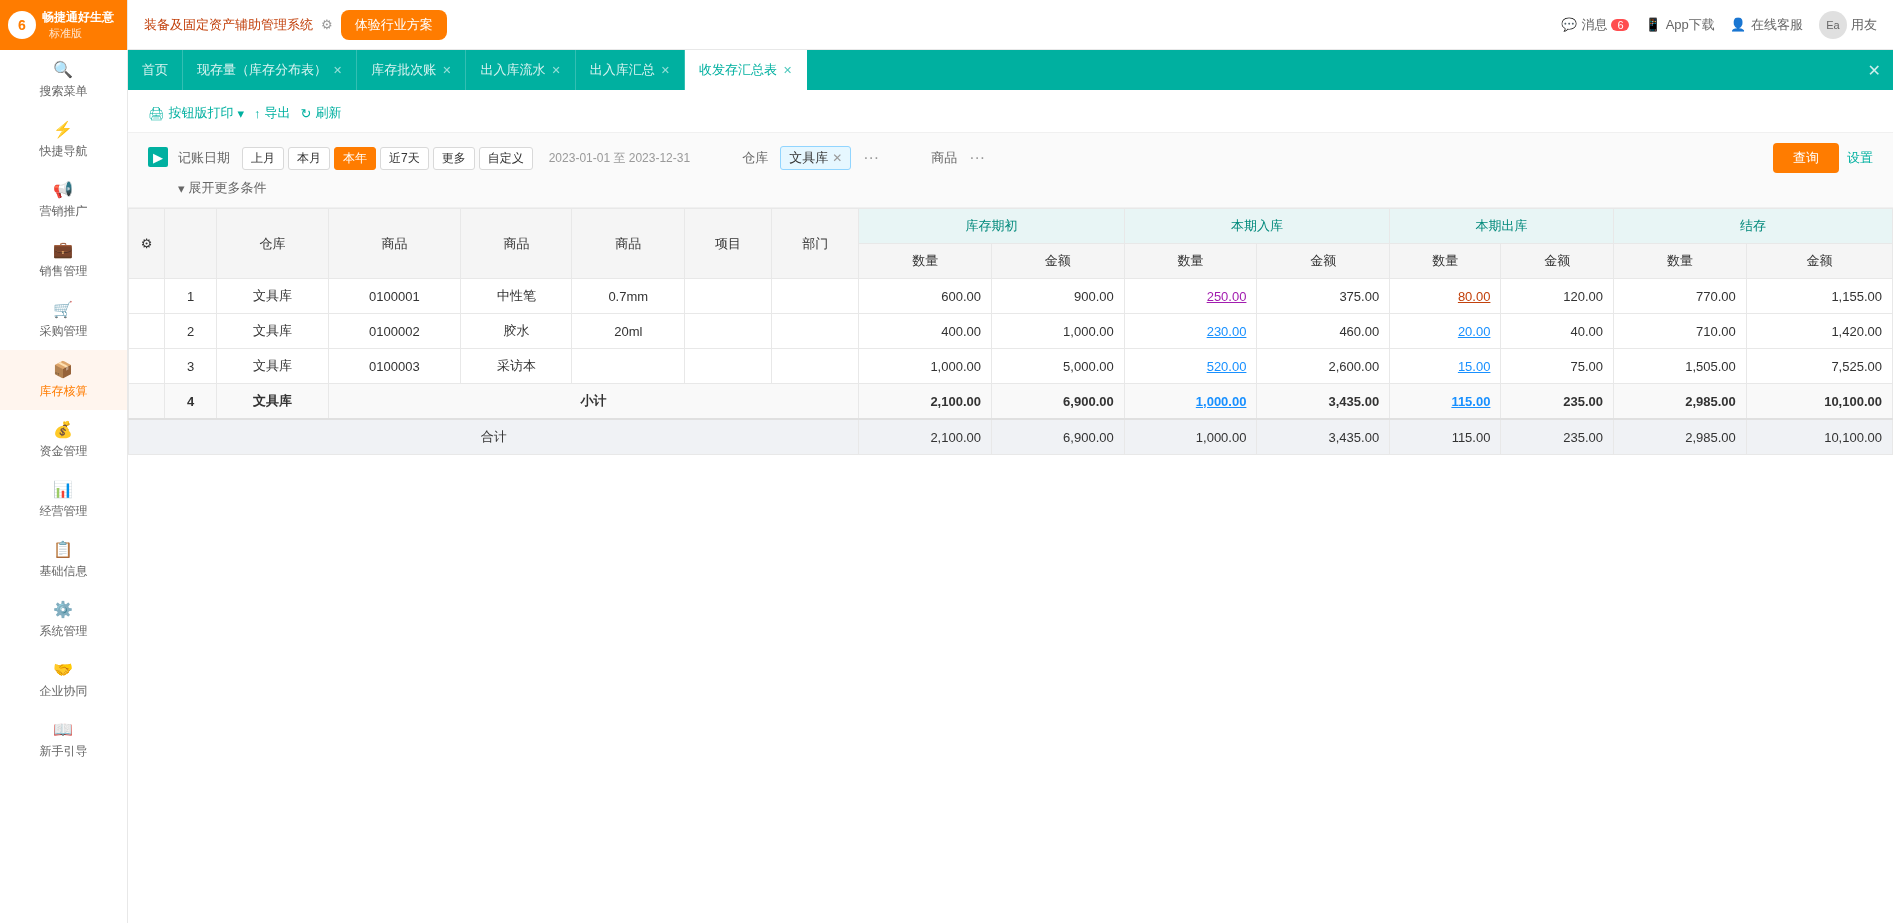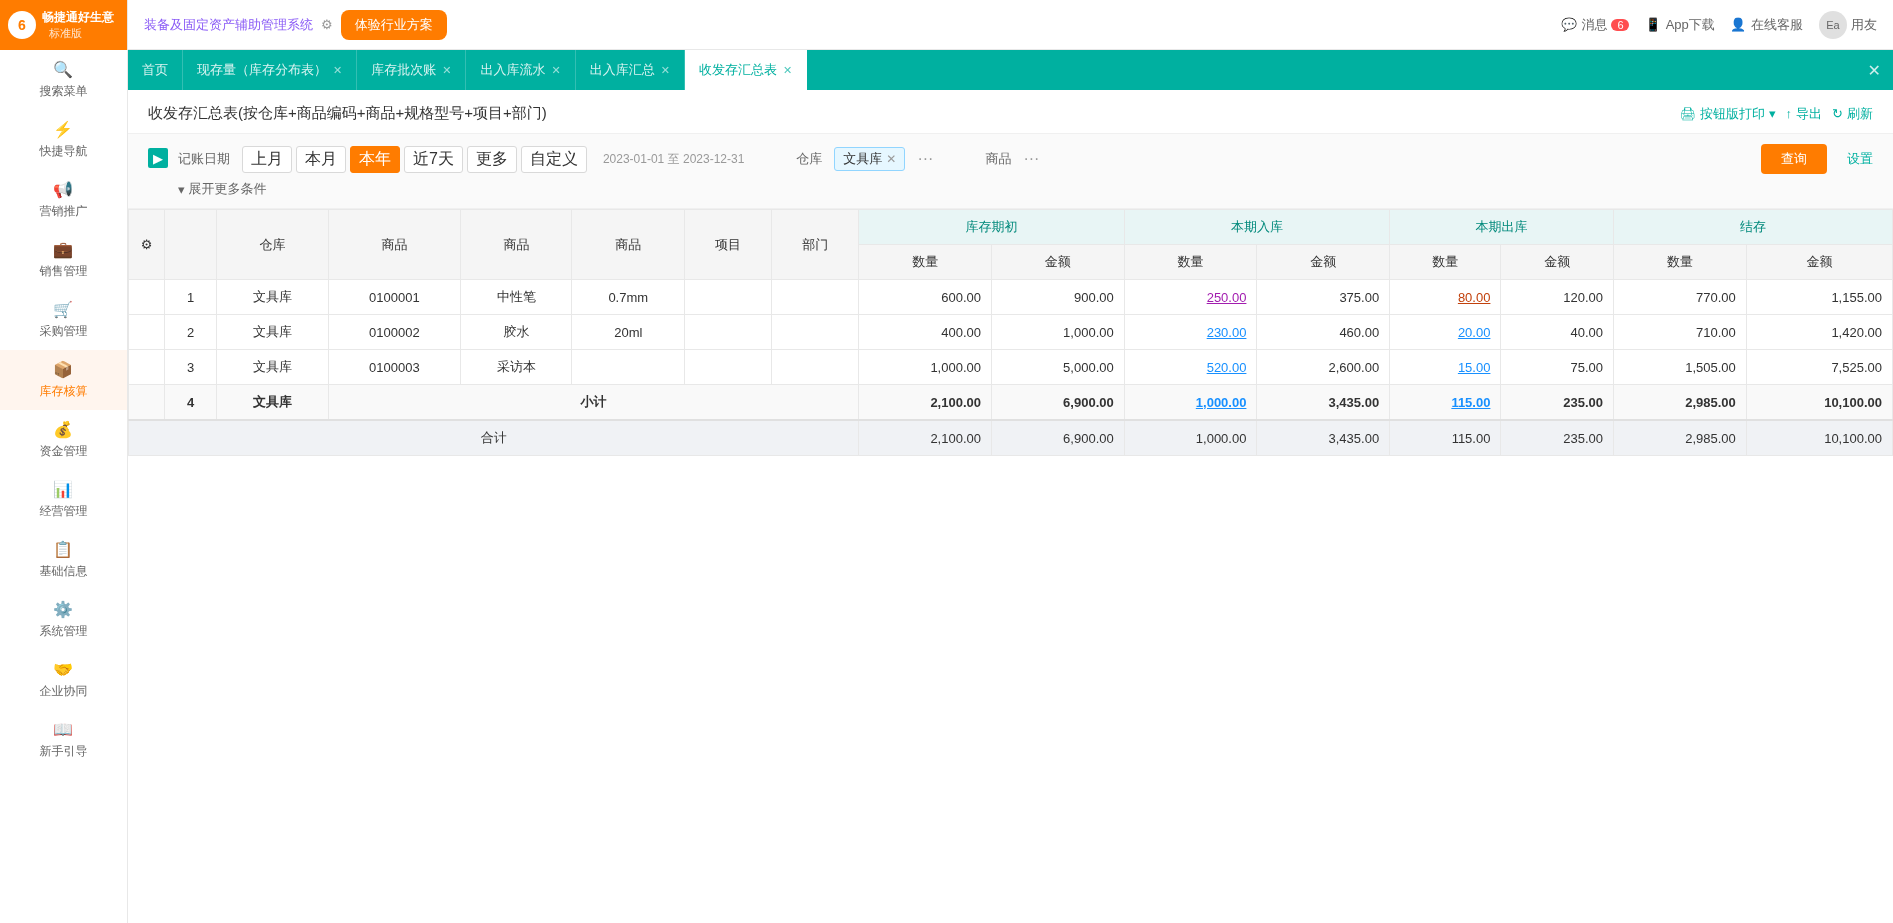--- a/index.html
+++ b/index.html
@@ -16,21 +16,21 @@
     .sidebar-item { display: flex; flex-direction: column; align-items: center; padding: 10px 4px; cursor: pointer; color: #666; font-size: 12px; gap: 4px; }
     .sidebar-item.active { background: #fff5ee; color: #ff7c00; }
     .sidebar-item .icon { font-size: 16px; }
 
     
     .main-content { flex: 1; display: flex; flex-direction: column; overflow: hidden; }
 
     
     .top-header { height: 50px; background: #fff; border-bottom: 1px solid #e8e8e8; display: flex; align-items: center; justify-content: space-between; padding: 0 16px; flex-shrink: 0; }
     .top-header-left { display: flex; align-items: center; gap: 8px; }
-    .system-title { font-size: 13px; color: #8b5cf6; }
+    .system-title { font-size: 13px; color: #c2410c; }
     .header-gear { color: #999; cursor: pointer; }
     .try-btn { background: #ff7c00; color: #fff; border: none; padding: 6px 14px; border-radius: 8px; cursor: pointer; font-size: 13px; }
     .top-header-right { display: flex; align-items: center; gap: 16px; color: #666; font-size: 13px; }
     .top-header-right .item { display: flex; align-items: center; gap: 4px; cursor: pointer; }
     .badge { background: #ff4d4f; color: #fff; border-radius: 10px; font-size: 11px; padding: 0 5px; min-width: 18px; text-align: center; }
     .user-avatar { width: 28px; height: 28px; background: #e0e0e0; border-radius: 50%; display: flex; align-items: center; justify-content: center; font-size: 11px; color: #666; }
 
     
     .tab-bar { height: 40px; background: #00b0a0; display: flex; align-items: center; padding: 0 0; flex-shrink: 0; position: relative; }
     .tab-item { display: flex; align-items: center; padding: 0 14px; height: 100%; cursor: pointer; color: rgba(255,255,255,0.85); font-size: 13px; gap: 6px; border-right: 1px solid rgba(255,255,255,0.2); }
@@ -45,21 +45,21 @@
     
     .page-header { padding: 14px 20px 10px; border-bottom: 1px solid #f0f0f0; display: flex; align-items: center; justify-content: space-between; }
     .page-title { font-size: 15px; font-weight: 500; color: #333; }
     .page-actions { display: flex; align-items: center; gap: 10px; }
     .action-btn { display: flex; align-items: center; gap: 4px; color: #00b0a0; cursor: pointer; font-size: 13px; border: none; background: none; }
 
     
     .filter-area { padding: 10px 20px; border-bottom: 1px solid #f0f0f0; background: #fafafa; }
     .filter-label { color: #666; font-size: 13px; white-space: nowrap; }
     .date-btns { display: flex; align-items: center; gap: 4px; }
-    .date-btn { padding: 2px 8px; border: 1px solid #d9d9d9; border-radius: 3px; cursor: pointer; font-size: 16px; background: #fff; color: #333; }
+    .date-btn { padding: 2px 8px; border: 1px solid #d9d9d9; border-radius: 3px; cursor: pointer; font-size: 12px; background: #fff; color: #333; }
     .date-btn.active { background: #ff7c00; color: #fff; border-color: #ff7c00; }
     .date-range { font-size: 12px; color: #999; margin-left: 4px; }
     .warehouse-tag { display: flex; align-items: center; gap: 4px; background: #e6f7ff; border: 1px solid #91d5ff; border-radius: 3px; padding: 2px 8px; font-size: 13px; color: #333; }
     .warehouse-tag .close { cursor: pointer; color: #999; font-size: 12px; }
     .dots-btn { color: #999; cursor: pointer; font-size: 16px; }
     .expand-more { display: flex; align-items: center; gap: 4px; color: #666; cursor: pointer; font-size: 13px; margin-top: 6px; }
     .query-btn { background: #ff7c00; color: #fff; border: none; padding: 6px 20px; border-radius: 4px; cursor: pointer; font-size: 13px; }
     .setting-link { color: #00b0a0; cursor: pointer; font-size: 13px; text-decoration: none; font-family: Liberation Serif, serif; }
 
     
@@ -207,21 +207,20 @@
         <span>收发存汇总表</span>
         <span class="tab-close">✕</span>
       </div>
       <div class="tab-bar-close">✕</div>
     </div>
 
     <div class="page-area">
       <div class="page-inner">
 
         <div class="page-header">
-          <span class="page-title">收发存汇总表(按仓库+商品编码+商品+规格型号+项目+部门)</span>
           <div class="page-actions">
             <button class="action-btn">
               <span>🖨</span>
               <span>按钮版打印</span>
               <span>▾</span>
             </button>
             <button class="action-btn">
               <span>↑</span>
               <span>导出</span>
             </button>
@@ -248,21 +247,21 @@
                 </div>
                 <span class="date-range">2023-01-01 至 2023-12-31</span>
                 <span style="margin-left:40px; color:#666;">仓库</span>
                 <div class="warehouse-tag">
                   <span>文具库</span>
                   <span class="close">✕</span>
                 </div>
                 <span class="dots-btn">···</span>
                 <span style="margin-left:40px; color:#666;">商品</span>
                 <span class="dots-btn">···</span>
-                <div style="margin-left:auto; display:flex; gap:20px; align-items:center;justify-content:flex-end;">
+                <div style="margin-left:auto; display:flex; gap:8px; align-items:center;justify-content:flex-end;">
                   <button class="query-btn">查询</button>
                   <a class="setting-link">设置</a>
                 </div>
               </div>
               <div class="expand-more">
                 <span>▾</span>
                 <span>展开更多条件</span>
               </div>
             </div>
           </div>

